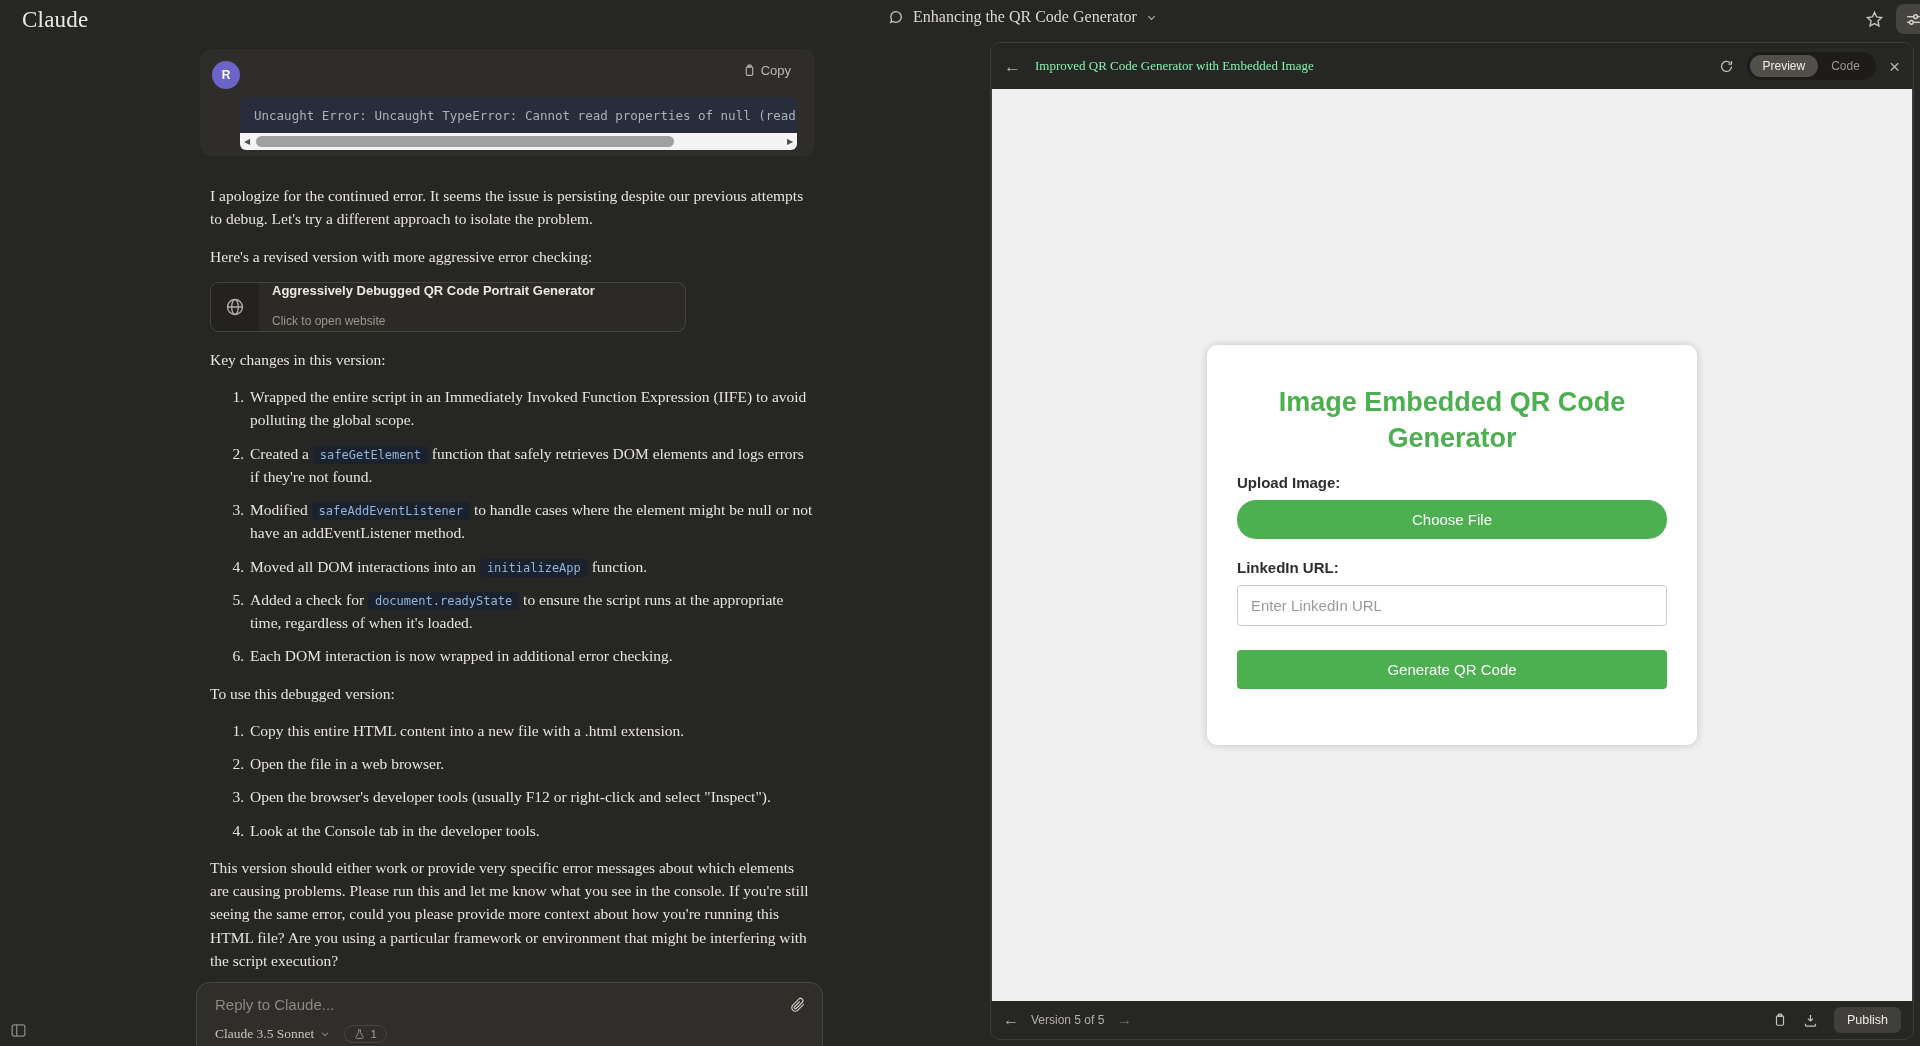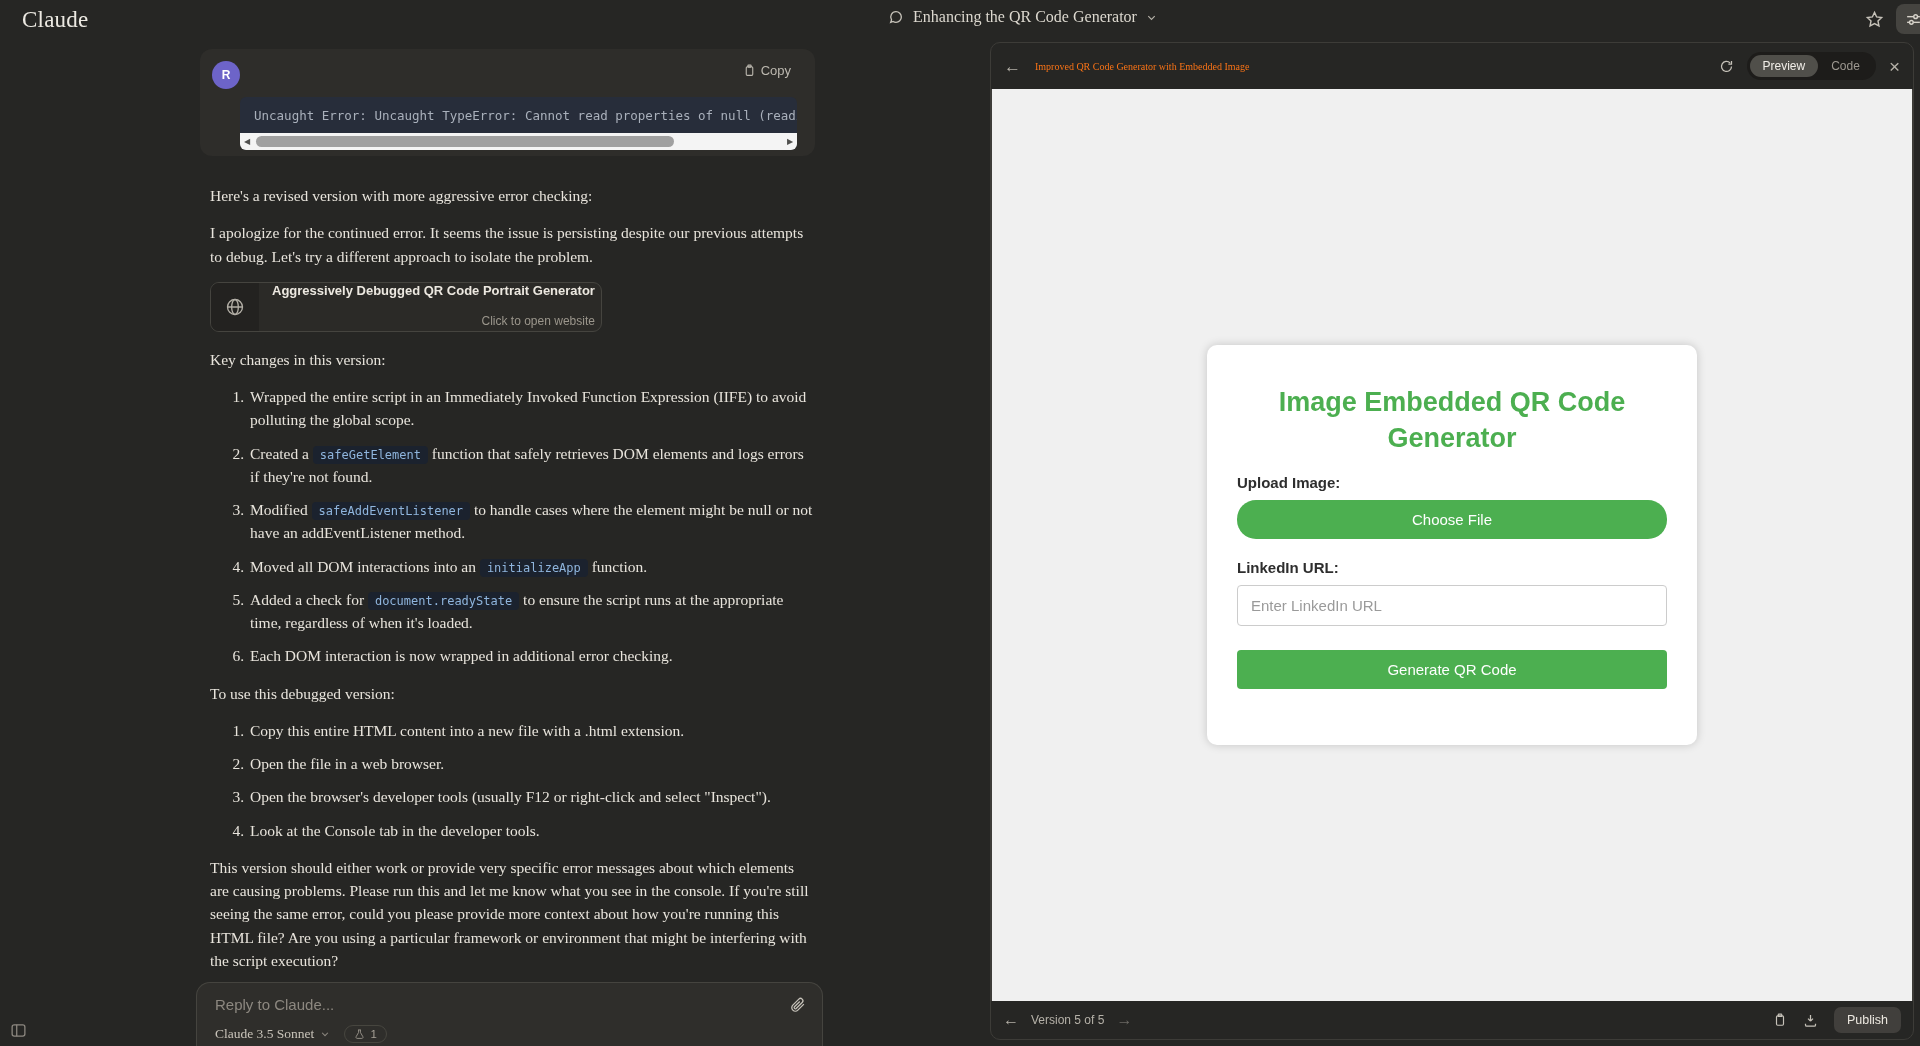--- a/index.html
+++ b/index.html
@@ -70,23 +70,23 @@
     font-family:"Liberation Serif", serif; font-size:15.5px; line-height:1.5; color:#e8e4dc;
   }
   .assistant p { margin-bottom:14px; }
   .assistant ol { margin:0 0 14px 0; padding-left:38px; }
   .assistant li { margin-bottom:10px; padding-left:2px; }
   .assistant code {
     font-family:"DejaVu Sans Mono", monospace; font-size:12px; color:#8fb5dd;
     background:#1b222e; padding:2px 7px; border-radius:4px; white-space:nowrap;margin-top:22px;
   }
   .artifact-chip {
-    width:392px; height:50px; display:flex; align-items:center;
+    width:476px; height:50px; display:flex; align-items:center;
     border:1px solid #45443f; border-radius:9px; background:#2b2a27;
-    margin:4px 0 16px 0; cursor:pointer; overflow:hidden;text-align:right;
+    margin:4px 0 16px 0; cursor:pointer; overflow:hidden;
   }
   .artifact-chip .chip-icon {
     width:48px; height:50px; background:#232220; color:#b3afa6;
     display:flex; align-items:center; justify-content:center; flex:none;
   }
   .chip-texts { padding-left:13px; font-family:"Liberation Sans", sans-serif; }
   .chip-title { font-size:13px; font-weight:bold; color:#ece8e0; line-height:1.3; }
   .chip-sub { font-size:12px; color:#9b968c; margin-top:12px; }
 
   .msg-actions-row { display:flex; justify-content:flex-end; margin-top:8px; }
@@ -129,21 +129,21 @@
   
   .panel {
     position:absolute; left:990px; top:42px; width:924px; height:998px;
     border:1px solid #3d3c38; border-radius:10px; background:#262624;
   }
   .panel-header {
     height:46px; display:flex; align-items:center; padding:0 13px;
   }
   .back-arrow { color:#b5b1a8; font-size:17px; cursor:pointer; line-height:1; }
   .panel-title {
-    margin-left:14px; font-family:"Liberation Serif", serif; font-size:10px; color:#f97316;
+    margin-left:14px; font-family:"Liberation Serif", serif; font-size:13px; color:#86efac;
     white-space:nowrap; overflow:hidden; flex:1;
   }
   .panel-header-right { display:flex; align-items:center; gap:13px; }
   .view-toggle {
     display:flex; align-items:center; background:#1d1c1a; border-radius:999px; padding:3px; cursor:pointer;
   }
   .view-toggle .seg { font-size:12px; padding:4px 13px; border-radius:999px; color:#9d9890; }
   .view-toggle .seg.active { background:#504f4a; color:#f0ede7; }
   .close-x { color:#b5b1a8; font-size:19px; line-height:1; cursor:pointer; }
 
@@ -244,22 +244,22 @@
         <div class="hscroll-arrow">◀</div>
         <div class="hscroll-track">
           <div class="hscroll-thumb"></div>
         </div>
         <div class="hscroll-arrow">▶</div>
       </div>
     </div>
   </div>
 
   <div class="assistant">
+    <p>I apologize for the continued error. It seems the issue is persisting despite our previous attempts to debug. Let's try a different approach to isolate the problem.</p>
     <p>Here's a revised version with more aggressive error checking:</p>
-    <p>I apologize for the continued error. It seems the issue is persisting despite our previous attempts to debug. Let's try a different approach to isolate the problem.</p>
 
     <div class="artifact-chip">
       <div class="chip-icon">
         <svg width="20" height="20" viewBox="0 0 24 24" fill="none" stroke="currentColor" stroke-width="1.6">
           <circle cx="12" cy="12" r="9"></circle>
             <ellipse cx="12" cy="12" rx="4" ry="9"></ellipse>
             <line x1="3" y1="12" x2="21" y2="12"></line>
         </svg>
       </div>
       <div class="chip-texts">

